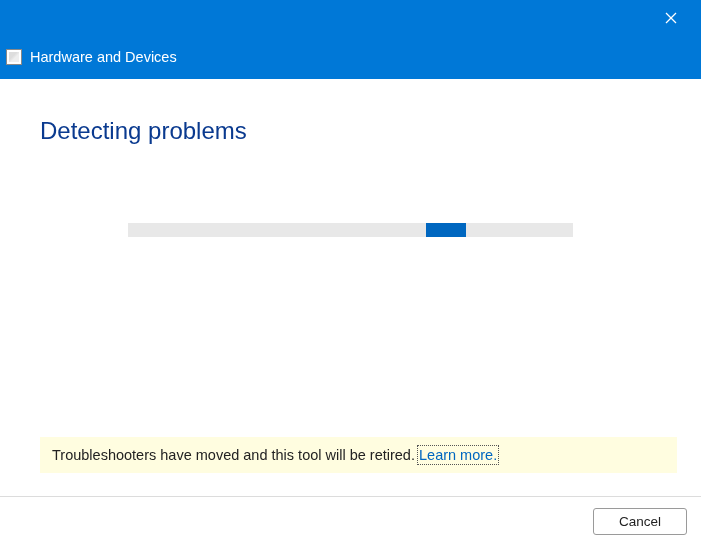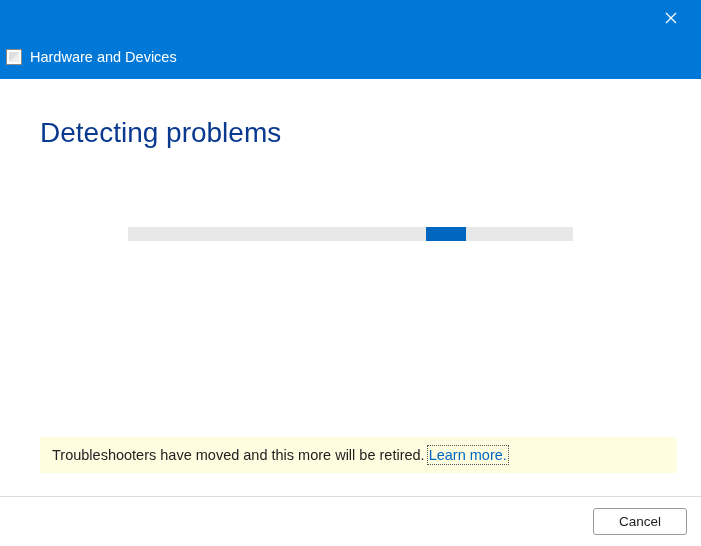--- a/index.html
+++ b/index.html
@@ -64,21 +64,21 @@
     }
     .header-title {
       font-size: 14.5px;
       font-weight: 400;
     }
     .content {
       padding: 38px 40px 0 40px;
     }
     .main-heading {
       color: #0a3a8f;
-      font-size: 28px;
+      font-size: 24px;
       font-weight: 400;
     }
     .progress-wrap {
       display: flex;
       justify-content: center;
       margin-top: 78px;
     }
     .progress-track {
       width: 445px;
       height: 14px;
@@ -153,18 +153,18 @@
   <h1 class="main-heading">Detecting problems</h1>
 
   <div class="progress-wrap">
     <div class="progress-track">
       <div class="progress-chunk" style="left: 67%; width: 9%;"></div>
     </div>
   </div>
 </div>
 
 <div class="notice-bar">
-  <span>Troubleshooters have moved and this more will be retired. </span><a class="notice-link">Learn more.</a>
+  <span>Troubleshooters have moved and this tool will be retired. </span><a class="notice-link">Learn more.</a>
 </div>
 
 <div class="footer">
   <button class="cancel-btn">Cancel</button>
 </div>
 
 </body></html>

